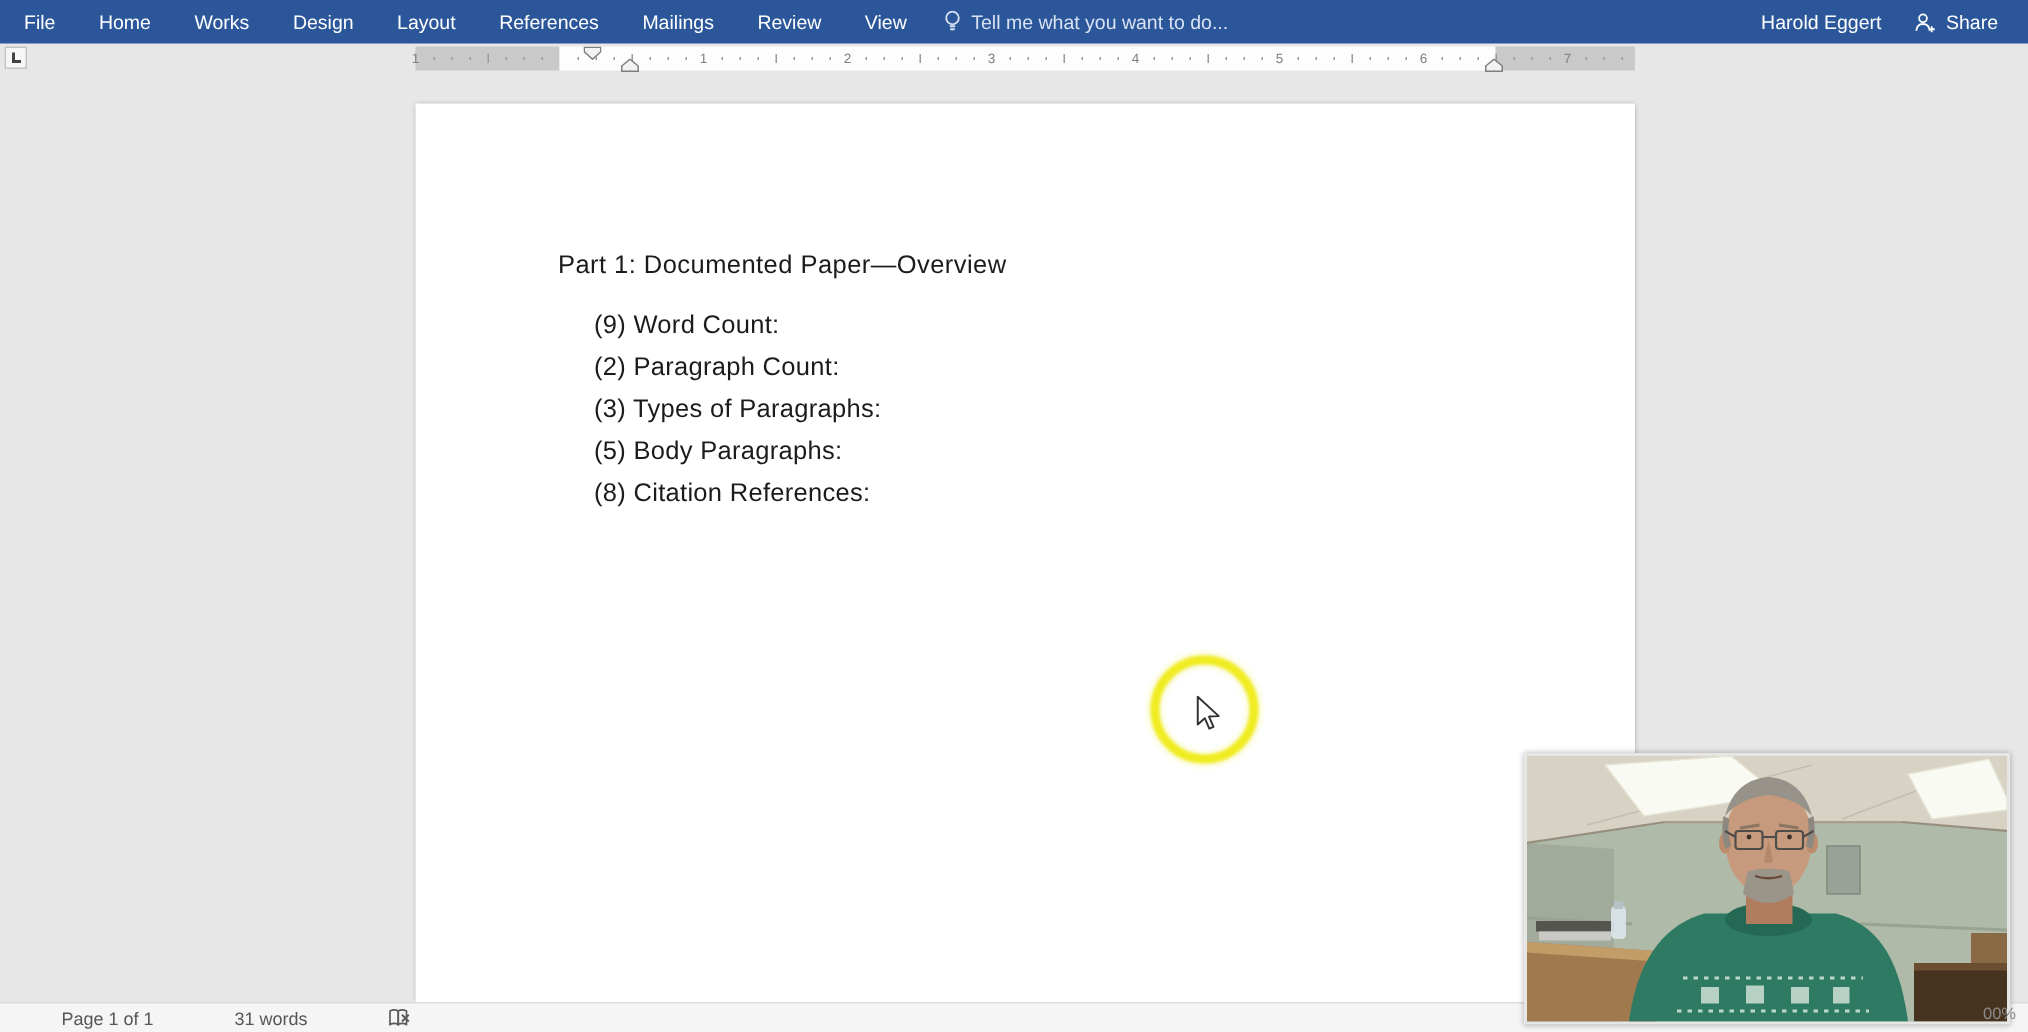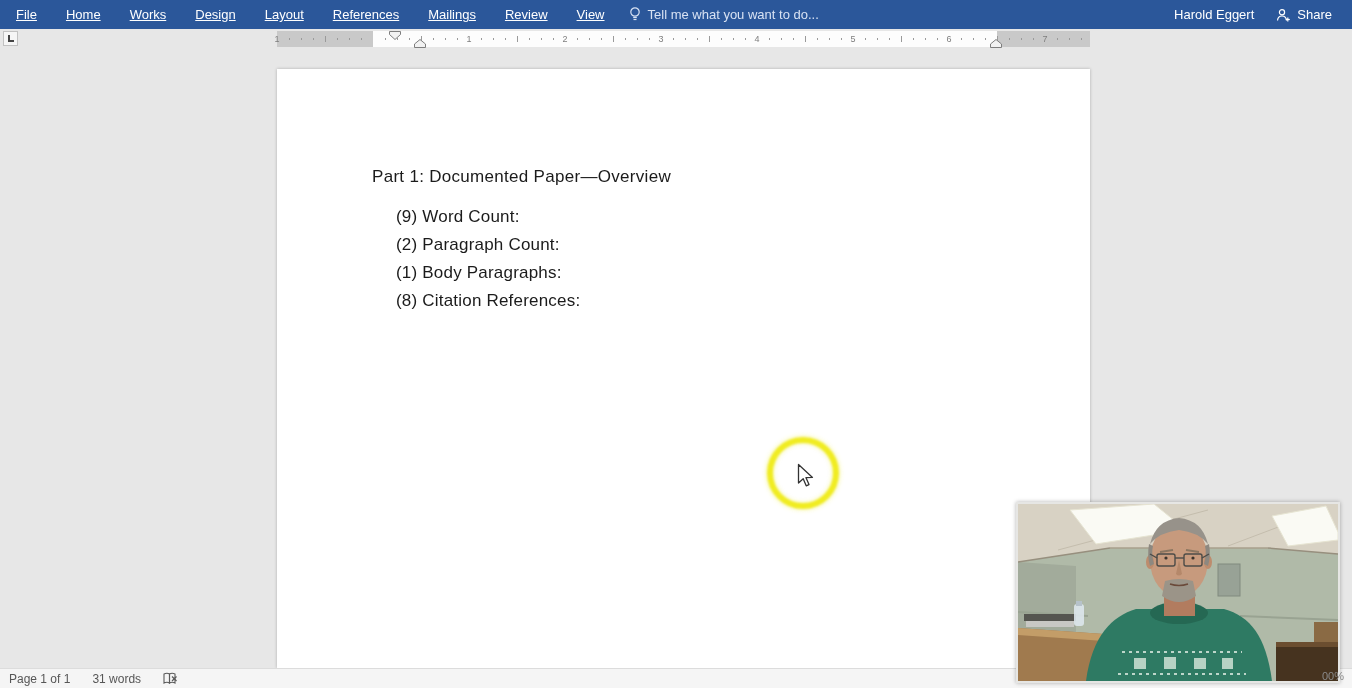--- a/index.html
+++ b/index.html
@@ -1,21 +1,21 @@
 <!DOCTYPE html>
 <html><head>
 <meta charset="utf-8">
 <style>
   * { margin:0; padding:0; box-sizing:border-box; }
   html,body { width:1352px; height:688px; overflow:hidden; font-family:"Liberation Sans",sans-serif; background:#e7e7e7; }
   #app { position:relative; width:1352px; height:688px; background:#e7e7e7; }
 
   
   #menubar { position:absolute; left:0; top:0; width:1352px; height:29px; background:#2b579a; display:flex; align-items:center; color:#fff; font-size:13px; }
-  #menu-tabs { display:flex; align-items:center; gap:29px; padding-left:16px;text-decoration:underline; }
+  #menu-tabs { display:flex; align-items:center; gap:29px; padding-left:16px; }
   .menu-tab { cursor:default; white-space:nowrap; }
   #tellme { display:flex; align-items:center; gap:7px; margin-left:24px; color:#d8e2f3; }
   #tellme svg { display:block; }
   #menubar-right { margin-left:auto; display:flex; align-items:center; gap:14px; padding-right:12px; }
   #share-btn { display:flex; align-items:center; gap:6px; padding:3px 8px; border-radius:2px; }
 
   
   #hruler { position:absolute; left:0; top:31px; width:1352px; height:16px; }
   .hr-seg { position:absolute; top:0; height:16px; }
   .hr-white { background:#fdfdfd; }
@@ -48,21 +48,21 @@
   
   #cursor-ring { position:absolute; left:767px; top:437px; width:72px; height:72px; border-radius:50%; border:6px solid #f0ec22; filter:blur(1.2px); box-shadow:0 0 5px rgba(235,235,30,.55), inset 0 0 4px rgba(235,235,30,.5); z-index:40; }
   #mouse-cursor { position:absolute; left:797px; top:463px; z-index:41; }
 
   
   #webcam { position:absolute; left:1016px; top:502px; width:324px; height:181px; border:2px solid #e6e6e4; background:#b3bcab; z-index:50; box-shadow:0 0 4px rgba(0,0,0,.3); }
   #webcam svg { display:block; }
 
   
   #statusbar { position:absolute; left:0; top:668px; width:1352px; height:20px; background:#f5f5f5; border-top:1px solid #dcdcdc; display:flex; align-items:center; gap:22px; padding-left:9px; font-size:12px; color:#565656; z-index:10; }
-  .status-item { display:flex; align-items:center; }
+  .status-item { display:flex; align-items:center;margin-left:32px; }
   #zoom-fragment { position:absolute; left:1322px; top:670px; font-size:11px; color:#8a8a8a; z-index:60; }
 </style>
 </head>
 <body>
 
 <div id="app">
 
   <div id="menubar">
     <div id="menu-tabs">
         <span class="menu-tab">File</span>
@@ -243,21 +243,22 @@
       <div class="vr-num" style="top: 476px;">4</div>
       <div class="vr-num" style="top: 572px;">5</div>
     </div>
 
   <div id="doc-area">
     <div id="page">
       <div id="doc-title">Part 1: Documented Paper—Overview</div>
       <div id="doc-list">
           <div class="doc-line"><span>(9) Word Count:</span></div>
           <div class="doc-line"><span>(2) Paragraph Count:</span></div>
-          <div class="doc-line"><span>(1) Body Paragraphs:</span></div>
+          <div class="doc-line"><span>(3) Types of Paragraphs:</span></div>
+          <div class="doc-line"><span>(5) Body Paragraphs:</span></div>
           <div class="doc-line"><span>(8) Citation References:</span></div>
         </div>
     </div>
   </div>
 
   <div id="cursor-ring"></div>
   <svg id="mouse-cursor" width="18" height="26" viewBox="0 0 18 26">
     <path d="M1.5,1.5 L1.5,20 L6.2,15.8 L9.2,22.8 L12,21.6 L9,14.7 L15.5,14.4 Z" fill="#ffffff" stroke="#333333" stroke-width="1.3" stroke-linejoin="round"></path>
   </svg>
 

